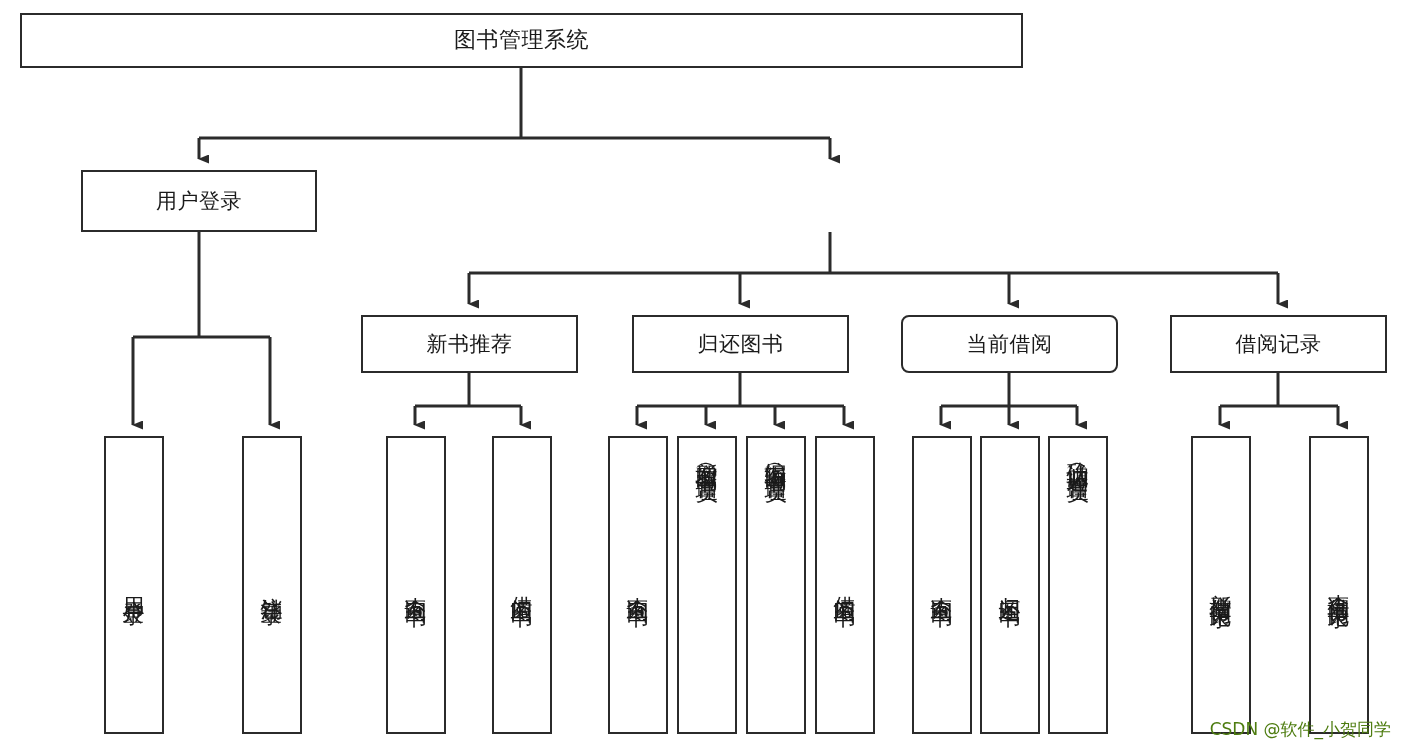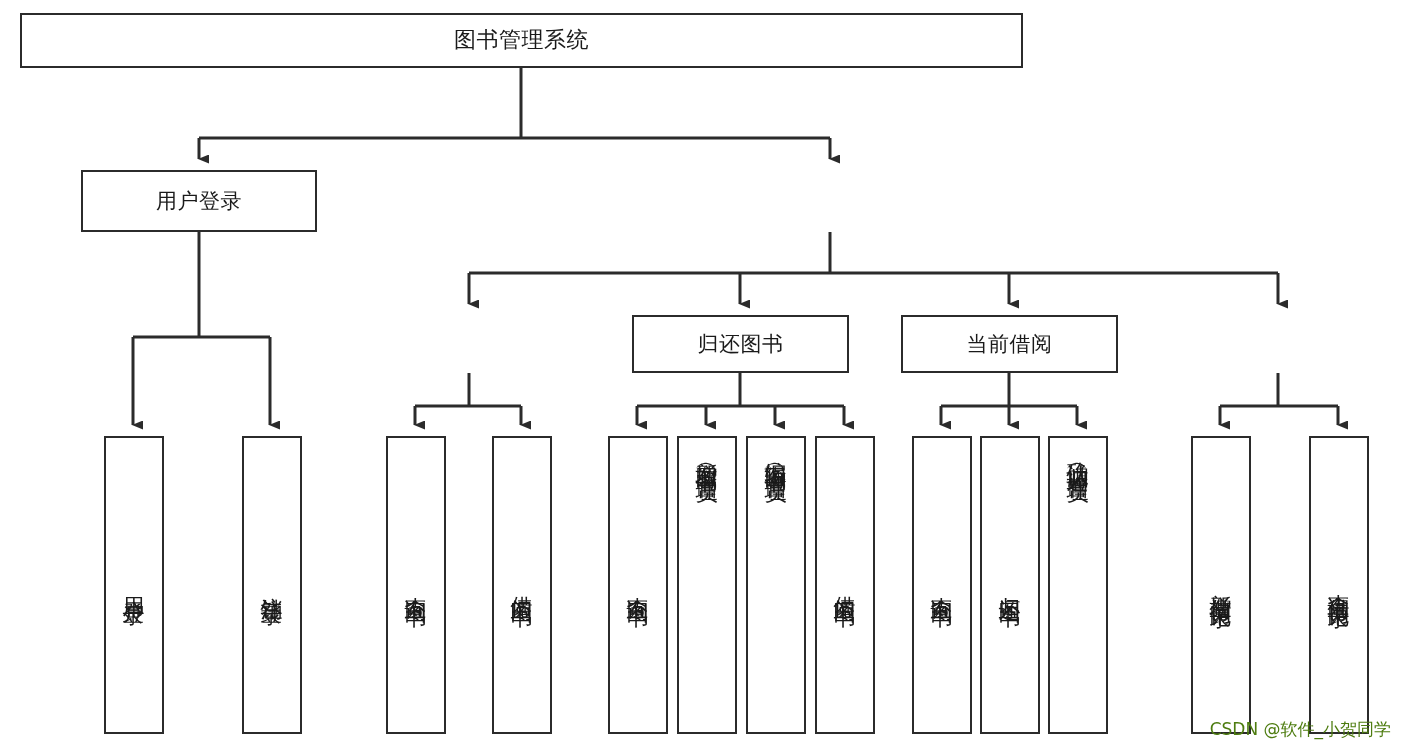--- a/index.html
+++ b/index.html
@@ -143,29 +143,35 @@
 
   <div class="node horiz root" style="left:20px; top:13px; width:1003px; height:55px;">
     <span class="label">图书管理系统</span>
   </div>
 
   <div class="node horiz" style="left:81px; top:170px; width:236px; height:62px;">
     <span class="label">用户登录</span>
   </div>
 
 
+  <div class="node horiz" style="left:361px; top:315px; width:217px; height:58px;">
+    <span class="label">新书推荐</span>
+  </div>
 
   <div class="node horiz" style="left:632px; top:315px; width:217px; height:58px;">
     <span class="label">归还图书</span>
   </div>
 
-  <div class="node horiz" style="left:901px; top:315px; width:217px; height:58px;">
+  <div class="node horiz" style="left:901px; top:315px; width:217px; height:58px;border-radius:8px;">
     <span class="label">当前借阅</span>
   </div>
 
+  <div class="node horiz" style="left:1170px; top:315px; width:217px; height:58px;">
+    <span class="label">借阅记录</span>
+  </div>
 
   <div class="node vert center" style="left:104px; top:436px; width:60px; height:298px;">
     <span class="label">用户登录</span>
   </div>
 
   <div class="node vert center" style="left:242px; top:436px; width:60px; height:298px;">
     <span class="label">注销登录</span>
   </div>
 
   <div class="node vert center" style="left:386px; top:436px; width:60px; height:298px;">

